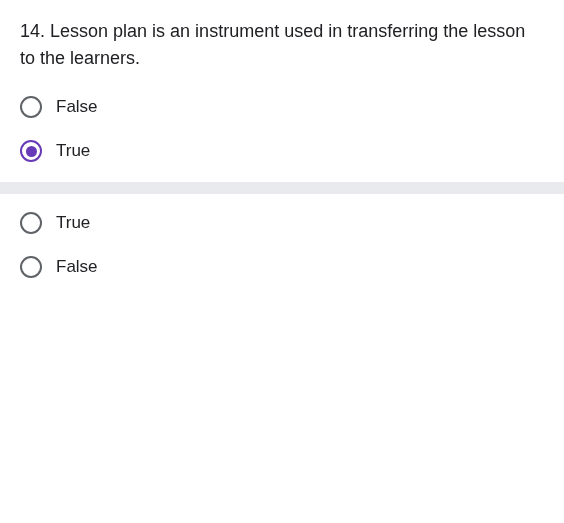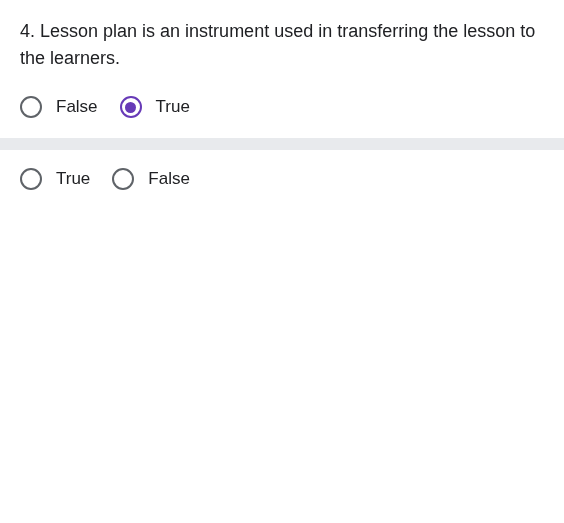--- a/index.html
+++ b/index.html
@@ -18,23 +18,22 @@
       padding: 18px 20px 20px 20px;
     }
     .question-text {
       font-size: 18px;
       color: #202124;
       line-height: 1.5;
       margin-bottom: 24px;
     }
     .options {
       display: flex;
-      flex-direction: row;
+      flex-direction: column;
       gap: 22px;
-      align-items: center;
     }
     .option {
       display: flex;
       align-items: center;
       gap: 14px;
       cursor: pointer;
     }
     .radio {
       width: 22px;
       height: 22px;
@@ -65,21 +64,21 @@
     .divider {
       height: 12px;
       background: #e8eaed;
       width: 100%;
     }
   </style>
 </head>
 <body>
 
 <div class="question-block">
-  <div class="question-text">4. Lesson plan is an instrument used in transferring the lesson to the learners.</div>
+  <div class="question-text">14. Lesson plan is an instrument used in transferring the lesson to the learners.</div>
   <div class="options">
     <div class="option">
       <div class="radio">
         
       </div>
       <span class="option-label">False</span>
     </div>
     <div class="option">
       <div class="radio selected">
         <div class="radio-dot"></div>

